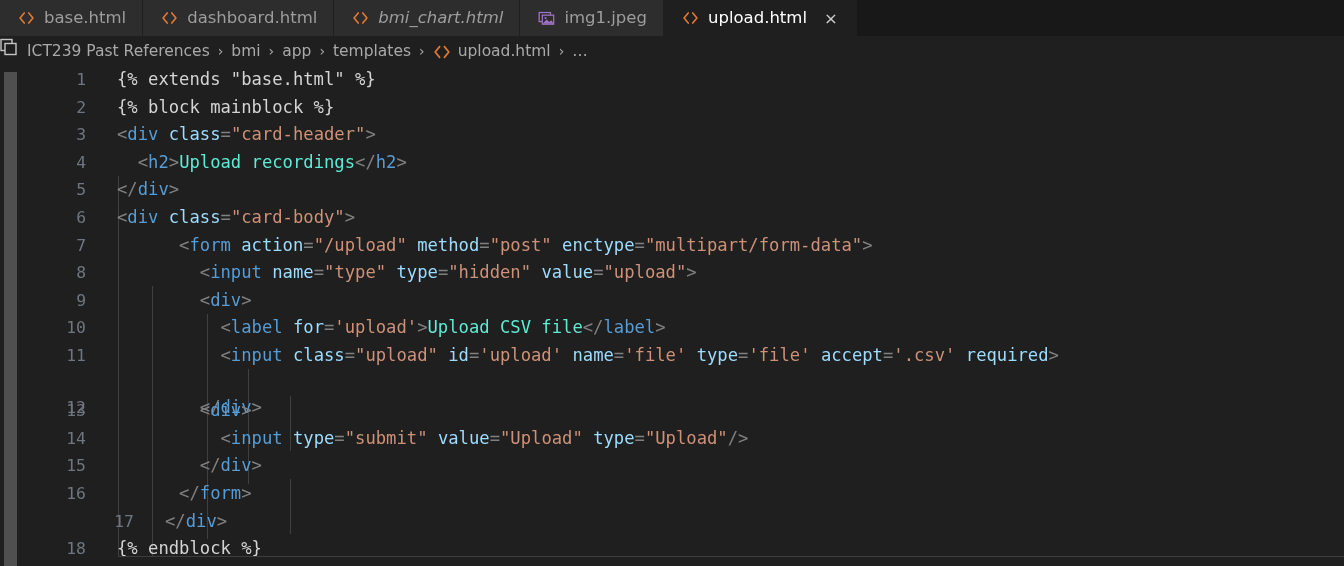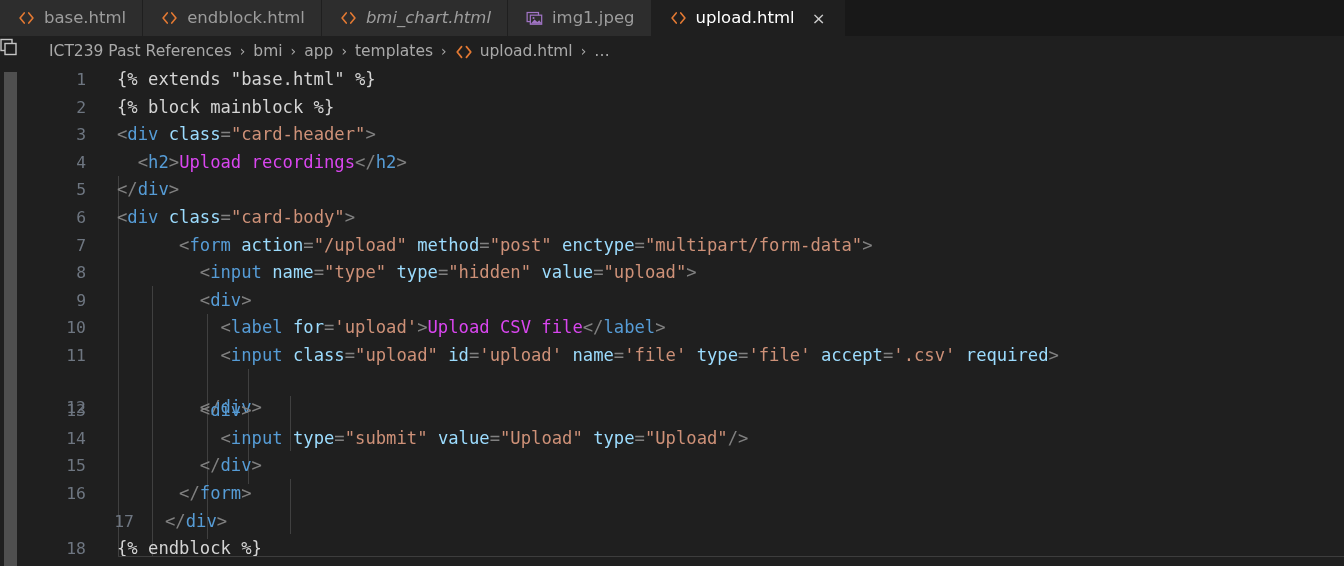--- a/index.html
+++ b/index.html
@@ -68,21 +68,21 @@
   }
   #breadcrumb-gutter-icon {
     position: absolute; left: 0px; top: 0px;
     width: 22px; height: 26px;
     display: flex; align-items: center; justify-content: flex-start;
     overflow: hidden;
   }
   #breadcrumb {
     display: flex;
     align-items: center;
-    padding-left: 48px;
+    padding-left: 26px;
     gap: 0px;
     font-size: 15.5px;
     color: #a9a9a9;
     white-space: nowrap;
   }
   .crumb { padding: 0 1px; }
   .crumb-sep {
     color: #a9a9a9;
     padding: 0 7px;
     font-size: 14px;
@@ -136,21 +136,21 @@
   .ltext {
     position: absolute;
     left: 117px; top: 0;
     line-height: 27.6px;
   }
   
   .t-punc  { color: #808080; }
   .t-tag   { color: #569cd6; }
   .t-attr  { color: #9cdcfe; }
   .t-str   { color: #ce9178; }
-  .t-text  { color: #d946ef; }
+  .t-text  { color: #5eead4; }
   .t-plain { color: #d4d4d4; }
 
   .guide {
     position: absolute;
     width: 1px;
     background: #404040;
   }
 
   #bottom-scrollbar {
     position: absolute;
@@ -174,21 +174,21 @@
         </span>
         <span class="tab-label">base.html</span>
       </div>
       <div class="tab">
         <span class="tab-icon">
           <svg width="18" height="18" viewBox="0 0 18 18">
             <path d="M6.6 3.6 L2.2 9 L6.6 14.4" fill="none" stroke="#e37933" stroke-width="1.7" stroke-linecap="round" stroke-linejoin="round"></path>
             <path d="M11.4 3.6 L15.8 9 L11.4 14.4" fill="none" stroke="#e37933" stroke-width="1.7" stroke-linecap="round" stroke-linejoin="round"></path>
           </svg>
         </span>
-        <span class="tab-label">endblock.html</span>
+        <span class="tab-label">dashboard.html</span>
       </div>
       <div class="tab italic">
         <span class="tab-icon">
           <svg width="18" height="18" viewBox="0 0 18 18">
             <path d="M6.6 3.6 L2.2 9 L6.6 14.4" fill="none" stroke="#e37933" stroke-width="1.7" stroke-linecap="round" stroke-linejoin="round"></path>
             <path d="M11.4 3.6 L15.8 9 L11.4 14.4" fill="none" stroke="#e37933" stroke-width="1.7" stroke-linecap="round" stroke-linejoin="round"></path>
           </svg>
         </span>
         <span class="tab-label">bmi_chart.html</span>
       </div>

